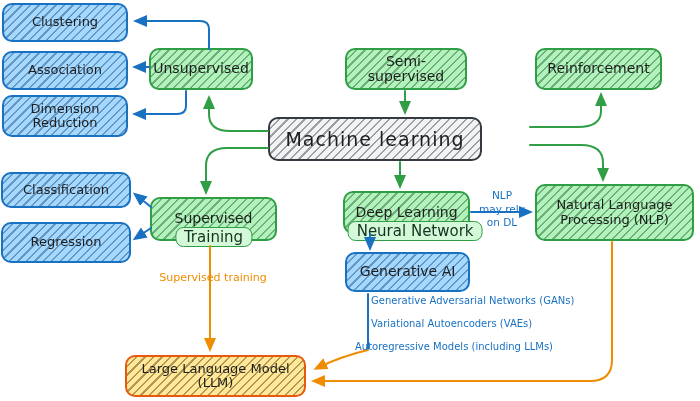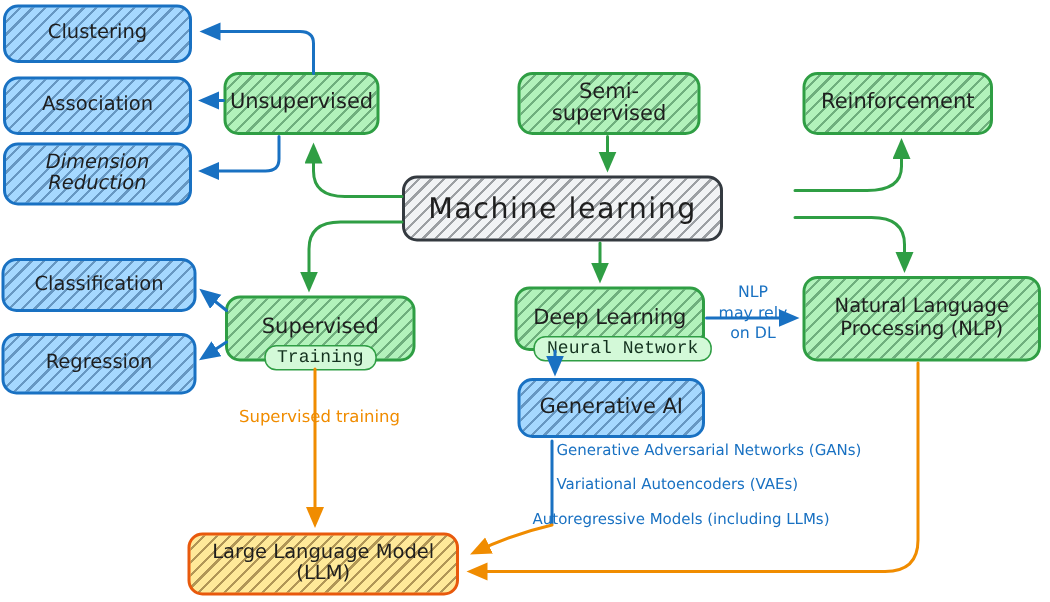--- a/index.html
+++ b/index.html
@@ -11,21 +11,21 @@
         color:#1e1e1e;font-weight:500;line-height:1.1;box-sizing:border-box;padding:2px 6px;}
   .blue{border-color:#1971c2;
         background:repeating-linear-gradient(135deg,rgba(16,62,110,0.42) 0 1.5px,rgba(0,0,0,0) 1.5px 6px),#a5d8ff;}
   .green{border-color:#2f9e44;
         background:repeating-linear-gradient(135deg,rgba(18,82,40,0.42) 0 1.5px,rgba(0,0,0,0) 1.5px 6px),#b2f2bb;}
   .gray{border-color:#343a40;
         background:repeating-linear-gradient(135deg,rgba(52,58,64,0.45) 0 1.5px,rgba(0,0,0,0) 1.5px 6px),#f1f3f5;}
   .yellow{border-color:#e8590c;
         background:repeating-linear-gradient(135deg,rgba(92,60,14,0.48) 0 1.5px,rgba(0,0,0,0) 1.5px 6px),#ffe999;justify-content:center;}
   .badge{position:absolute;z-index:3;background:#d3f9d8;border:1.5px solid #2f9e44;border-radius:8px;
-        font-size:12px;padding:1px 8px;color:#14321f;white-space:nowrap;font-weight:400;font-family:Liberation Mono, monospace;}
+        font-size:15px;padding:1px 8px;color:#14321f;white-space:nowrap;font-weight:400;}
   .anno{position:absolute;z-index:3;text-align:center;font-weight:500;}
   .anno-orange{color:#f08c00;font-size:11px;}
   .anno-blue{color:#1971c2;font-size:10.5px;line-height:1.3;}
   .anno-blue span{display:block;}
   .list-item{position:absolute;z-index:3;color:#1971c2;font-size:10px;white-space:nowrap;font-weight:500;}
   .fs13{font-size:13px;} .fs14{font-size:14px;} .fs19{font-size:19px;letter-spacing:1px;}
 </style>
 </head>
 <body>
 
@@ -63,21 +63,21 @@
       <path stroke="#f08c00" d="M368,350 Q342,356 317,368" marker-end="url(#ao)"></path>
     </g>
   </svg>
 
   <div class="node blue fs13" style="left:2px;top:3px;width:126px;height:39px;text-align:center;">
     <span>Clustering</span>
   </div>
   <div class="node blue fs13" style="left:2px;top:51px;width:126px;height:39px;">
     <span>Association</span>
   </div>
-  <div class="node blue fs13" style="left:2px;top:95px;width:126px;height:42px;font-style:italic;">
+  <div class="node blue fs13" style="left:2px;top:95px;width:126px;height:42px;">
     <span>Dimension Reduction</span>
   </div>
   <div class="node blue fs13" style="left:1px;top:172px;width:130px;height:36px;">
     <span>Classification</span>
   </div>
   <div class="node blue fs13" style="left:1px;top:222px;width:130px;height:41px;">
     <span>Regression</span>
   </div>
 
   <div class="node green fs14" style="left:149px;top:48px;width:104px;height:42px;">

